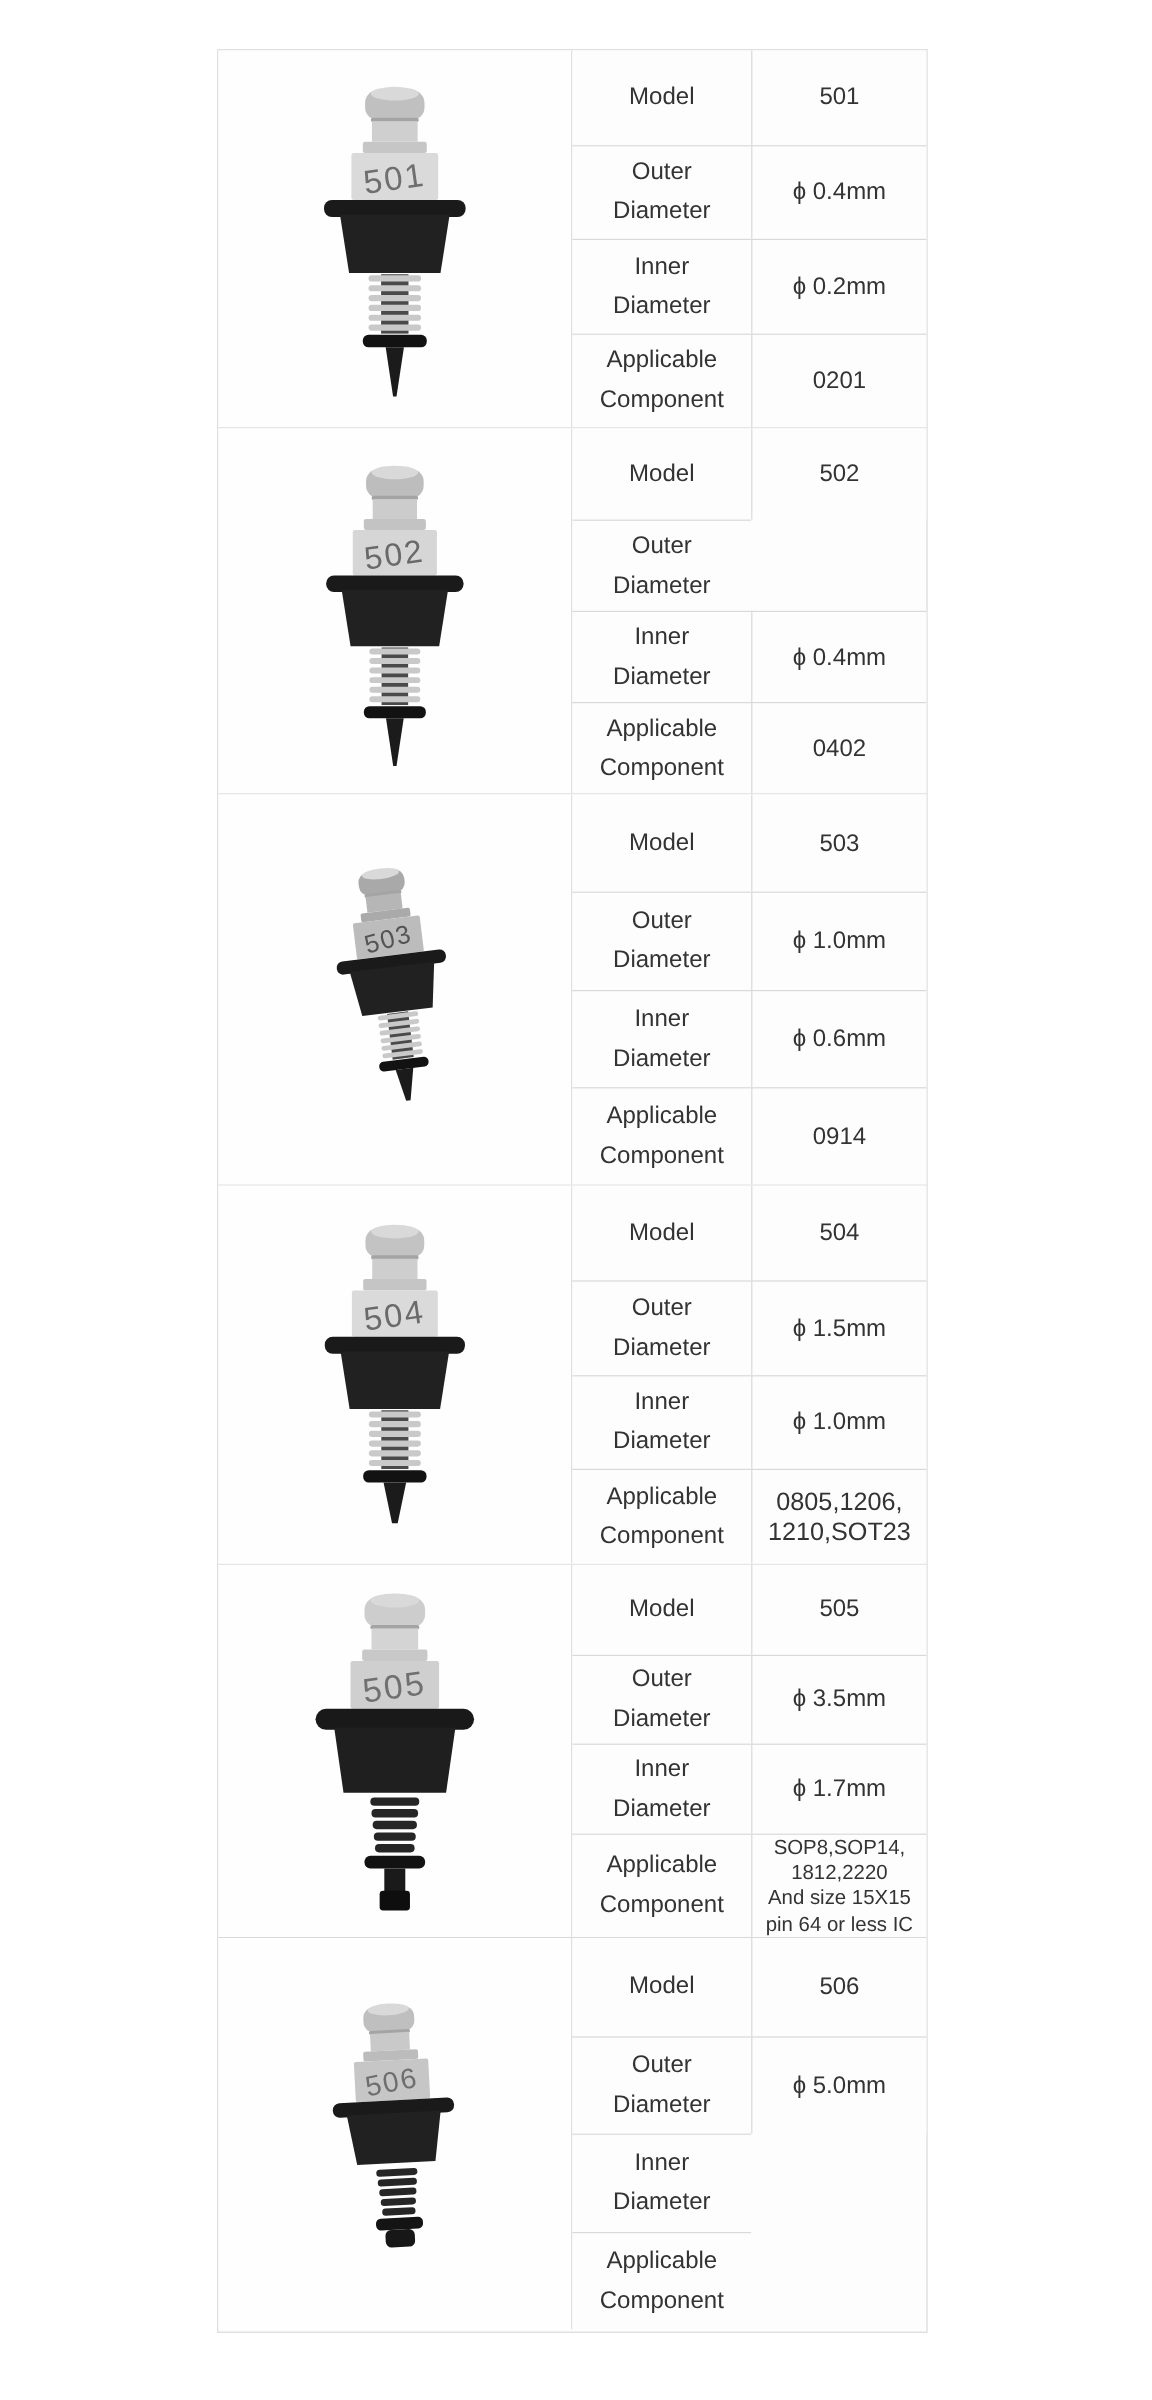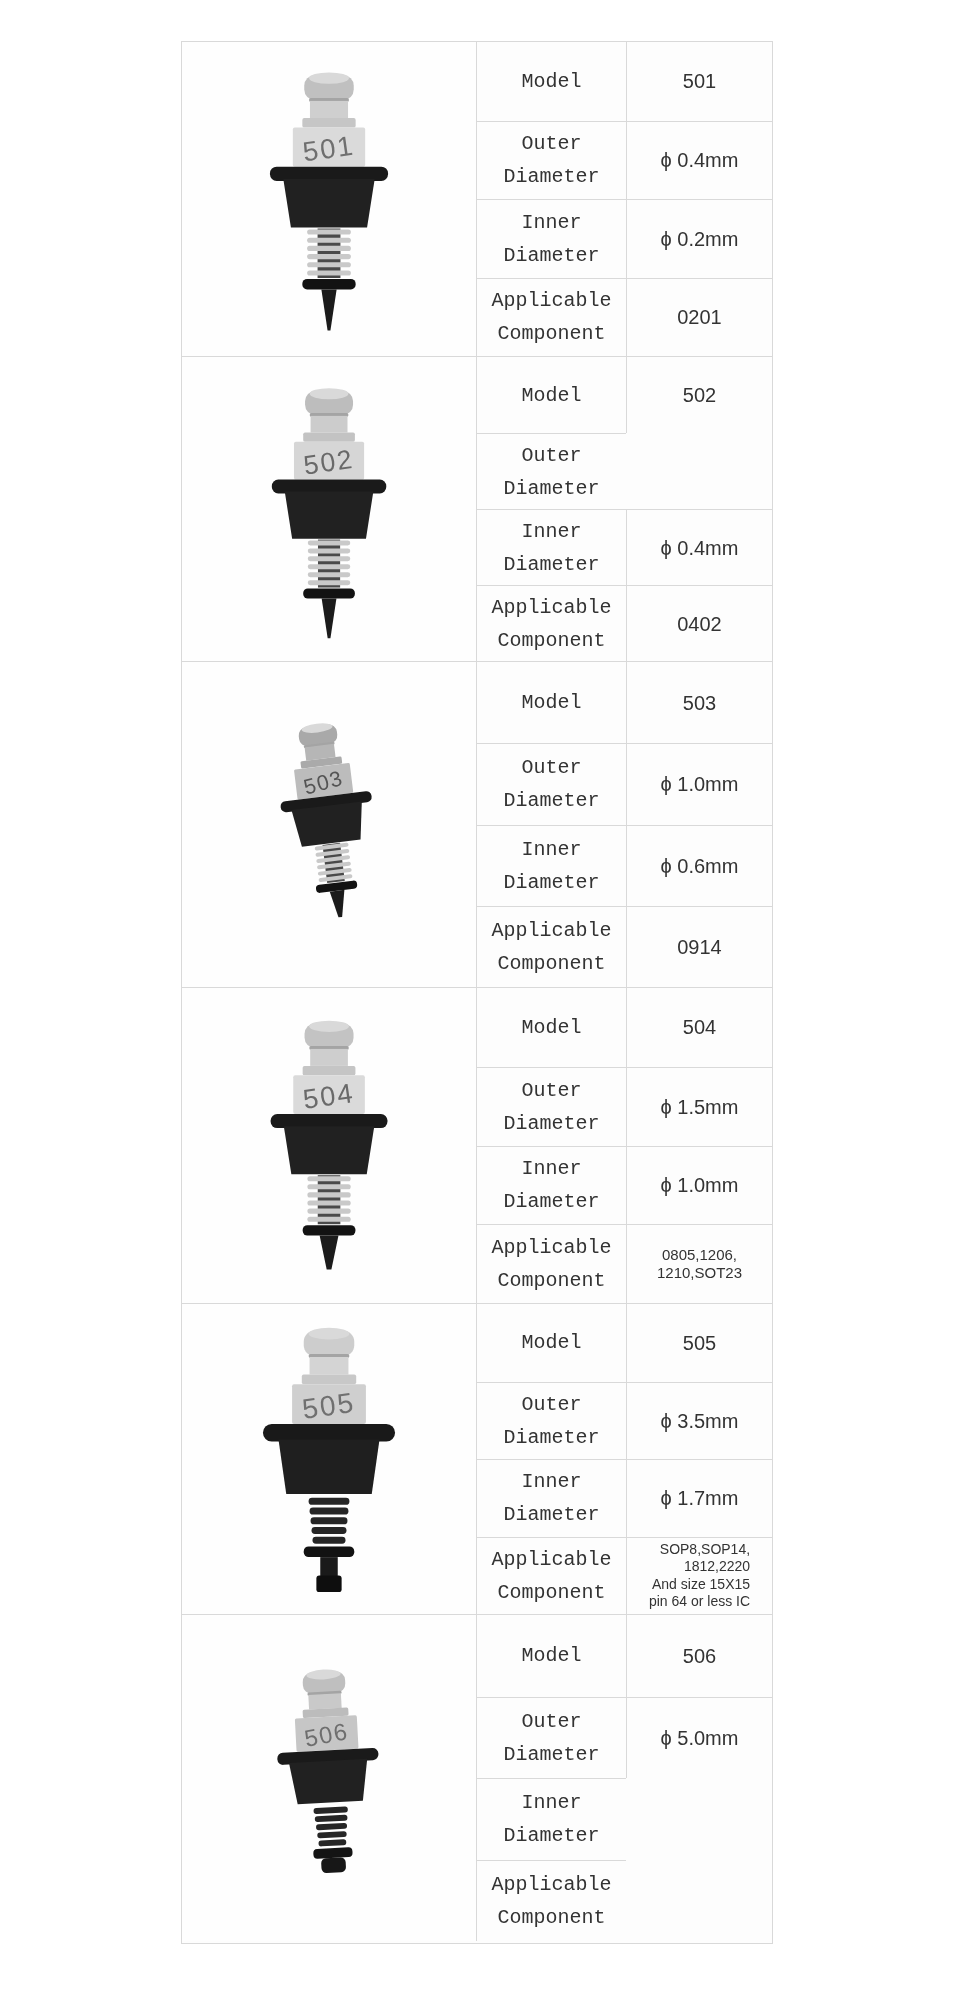--- a/index.html
+++ b/index.html
@@ -23,26 +23,26 @@
   .img-cell {
     grid-column:1; grid-row:1 / span 4;
     border-right:1px solid #d9d9d9;
     display:flex; align-items:center; justify-content:center;
     background:#fefefe;
   }
   .label, .value {
     display:flex; align-items:center; justify-content:center;
     text-align:center; color:#333333; background:#fdfdfd;
   }
-  .label { grid-column:2; font-size:20px; line-height:1.65; padding:0 12px;font-family:Liberation Mono, monospace; }
+  .label { grid-column:2; font-size:20px; line-height:1.65; padding:0 12px; }
   .value { grid-column:3; border-left:1px solid #d9d9d9; font-size:20px;
            line-height:1.3; white-space:pre-line; padding:0 4px; }
   .rt { border-top:1px solid #d9d9d9; }
-  .value.med   { font-size:15px; line-height:1.2; }
-  .value.small { font-size:14px; line-height:1.25;text-align:right; }
+  .value.med   { font-size:21px; line-height:1.2; }
+  .value.small { font-size:17px; line-height:1.25; }
 
   .nozzle { width:230px; height:272px; }
   .nozzle svg { display:block; width:100%; height:100%; }
 </style>
 </head>
 <body>
 
 <div class="sheet">
   <div class="spec-table">
 

